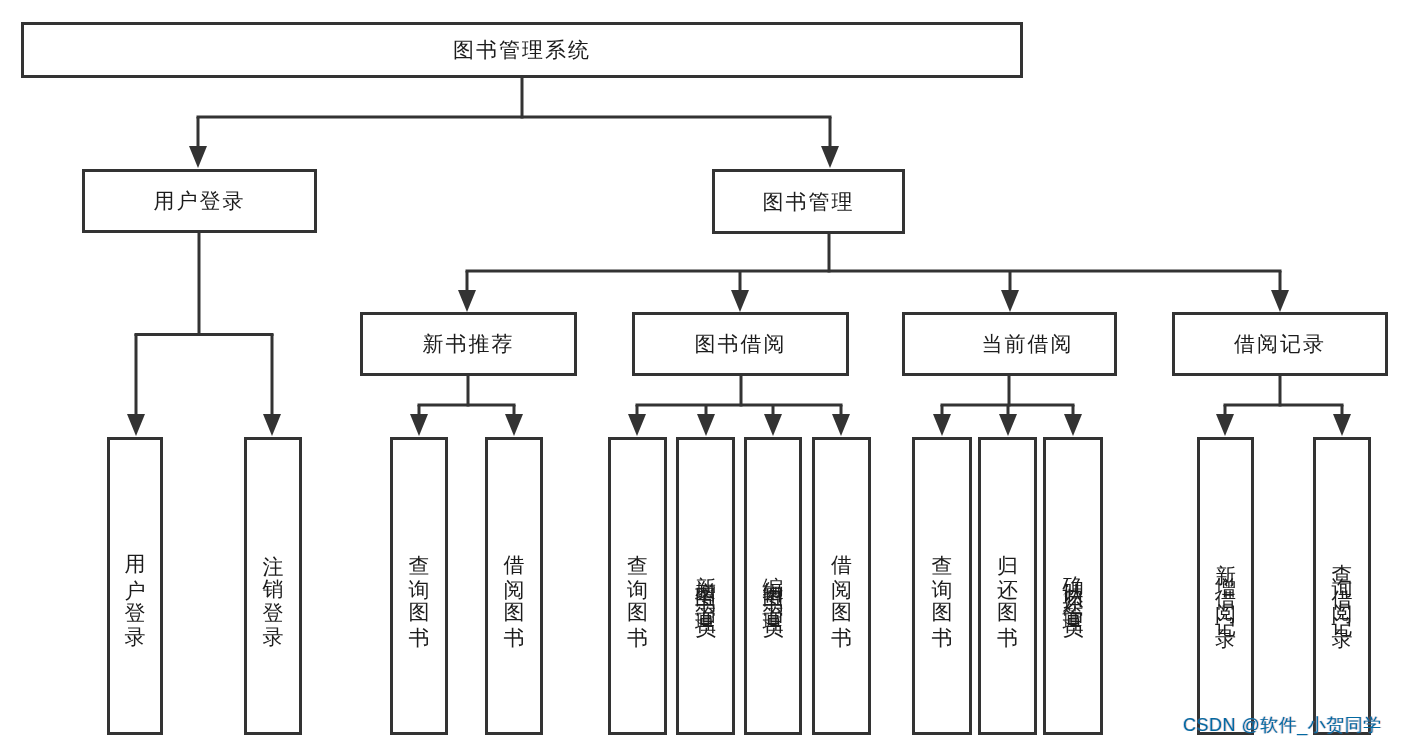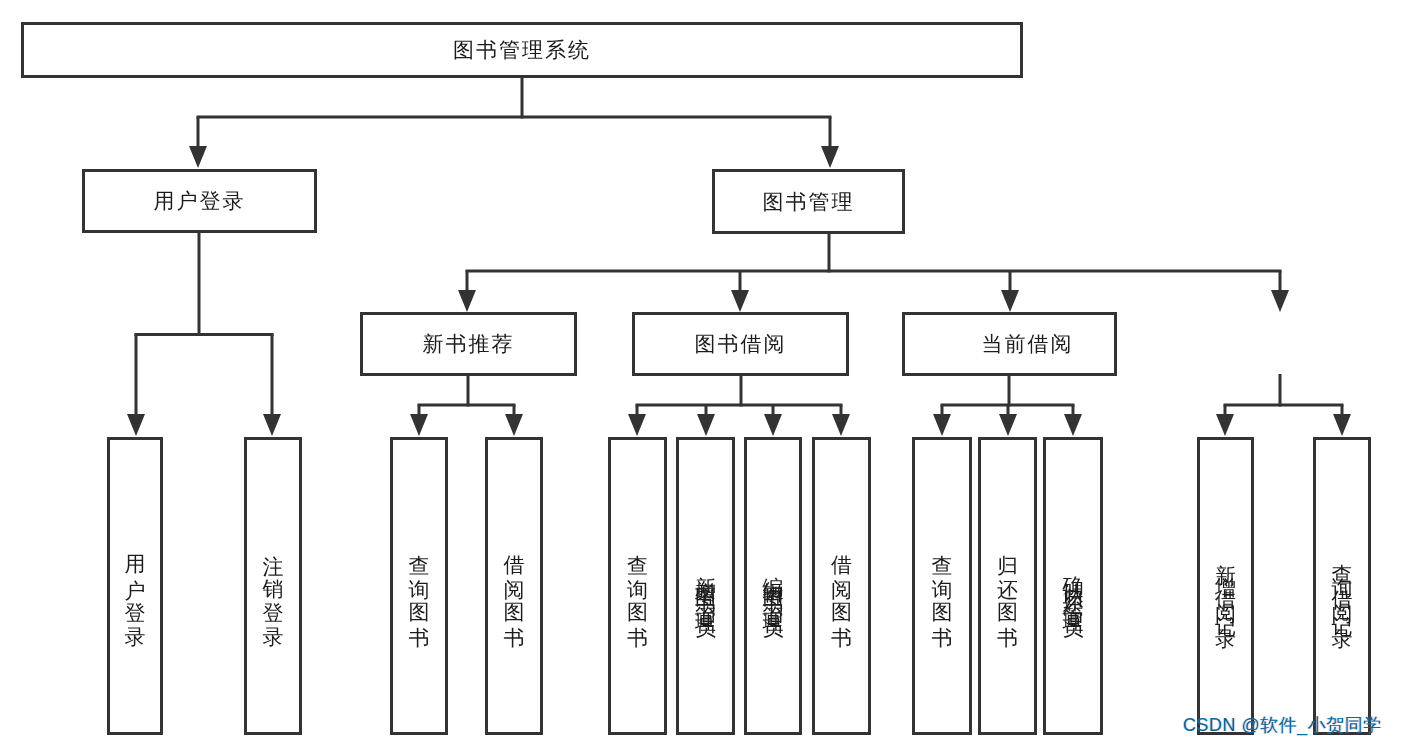--- a/index.html
+++ b/index.html
@@ -145,20 +145,23 @@
 
   <div class="node" style="left:632px; top:312px; width:217px; height:64px;">
     <span class="h-label">图书借阅</span>
   </div>
   <div class="node" style="left:360px; top:312px; width:217px; height:64px;">
     <span class="h-label">新书推荐</span>
   </div>
   <div class="node" style="left:902px; top:312px; width:215px; height:64px;padding-left:36px;">
     <span class="h-label">当前借阅</span>
   </div>
+  <div class="node" style="left:1172px; top:312px; width:216px; height:64px;">
+    <span class="h-label">借阅记录</span>
+  </div>
 
   <div class="node leaf sp4" style="left:107px; top:437px; width:56px; height:298px;">
     <span>用户登录</span>
   </div>
   <div class="node leaf sp4" style="left:244px; top:437px; width:58px; height:298px;">
     <span>注销登录</span>
   </div>
 
   <div class="node leaf sp4" style="left:390px; top:437px; width:58px; height:298px;">
     <span>查询图书</span>

